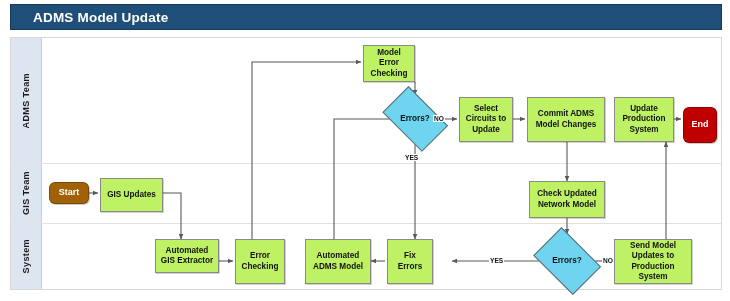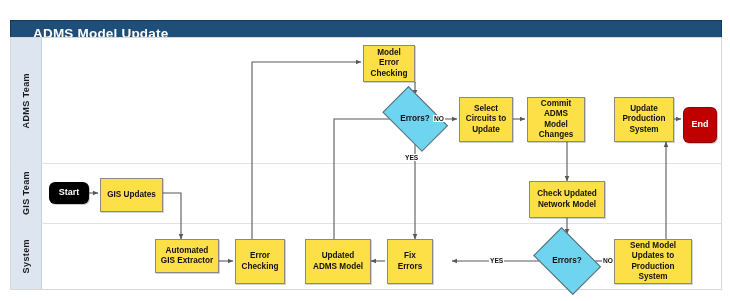--- a/index.html
+++ b/index.html
@@ -5,21 +5,21 @@
   html,body{margin:0;padding:0;background:#ffffff;}
   body{
     width:730px;height:301px;overflow:hidden;
     font-family:"Liberation Sans", sans-serif;
     -webkit-font-smoothing:antialiased;
   }
   #page{position:relative;width:730px;height:301px;background:#fff;}
 
   
   #title-bar{
-    position:absolute;left:10px;top:20px;width:712px;height:26px;
+    position:absolute;left:10px;top:4px;width:712px;height:26px;
     background:#1F4E79;
     border:1px solid #15395c;
     box-sizing:border-box;
     display:flex;align-items:center;
   }
   #title-bar .title-text{
     color:#ffffff;font-size:13.5px;font-weight:bold;letter-spacing:.2px;
     margin-left:22px;
   }
 
@@ -44,31 +44,31 @@
   .lane-sep{position:absolute;left:0;width:710px;height:1px;background:#e2e2e2;}
 
   
   .node{
     position:absolute;box-sizing:border-box;
     display:flex;align-items:center;justify-content:center;text-align:center;
     font-size:8.2px;font-weight:bold;line-height:1.28;color:#111;
     z-index:5;
   }
   .node.process{
-    background:#fde047;
+    background:#bef264;
     border:1px solid #8a8a84;
     box-shadow:1px 1px 0 rgba(0,0,0,.18);
     padding:16px 3px;
   }
   .node.terminator{
     border-radius:6px;color:#fff;font-size:9px;
     border:1px solid rgba(0,0,0,.25);
     box-shadow:1px 1px 0 rgba(0,0,0,.2);
   }
-  .node.start{background:#000000;}
+  .node.start{background:#a16207;}
   .node.end{background:#C00000;}
 
   
   .node.decision{background:transparent;border:0;}
   .node.decision .dwrap{position:absolute;inset:0;}
   .node.decision .dshape{
     position:absolute;left:50%;top:50%;width:70.7%;height:70.7%;
     transform:translate(-50%,-50%) rotate(45deg);
     background:#6FD4F0;border:1px solid #5f6a6d;
   }
@@ -155,21 +155,21 @@
       <div class="dwrap">
         <div class="dshape"></div>
       </div>
       <span class="dlabel">Errors?</span>
     </div>
 
     <div class="node process" style="left:448px;top:59px;width:54px;height:45px;">
       <span>Select Circuits to Update</span>
     </div>
 
-    <div class="node process" style="left:516px;top:59px;width:58px;height:45px;justify-content:flex-end;">
+    <div class="node process" style="left:516px;top:59px;width:78px;height:45px;justify-content:flex-end;">
       <span>Commit ADMS Model Changes</span>
     </div>
 
     <div class="node process" style="left:603px;top:59px;width:60px;height:45px;">
       <span>Update Production System</span>
     </div>
 
     <div class="node terminator end" style="left:672px;top:69px;width:34px;height:36px;">
       <span>End</span>
     </div>
@@ -188,21 +188,21 @@
 
     <div class="node process" style="left:144px;top:201px;width:64px;height:27px;">
       <span>Automated GIS Extractor</span>
     </div>
 
     <div class="node process" style="left:224px;top:201px;width:50px;height:45px;">
       <span>Error Checking</span>
     </div>
 
     <div class="node process" style="left:294px;top:201px;width:66px;height:45px;">
-      <span>Updated ADMS Model</span>
+      <span>Automated ADMS Model</span>
     </div>
 
     <div class="node process" style="left:376px;top:201px;width:46px;height:45px;">
       <span>Fix Errors</span>
     </div>
 
     <div class="node decision" style="left:518px;top:196px;width:76px;height:54px;">
       <div class="dwrap">
         <div class="dshape"></div>
       </div>

